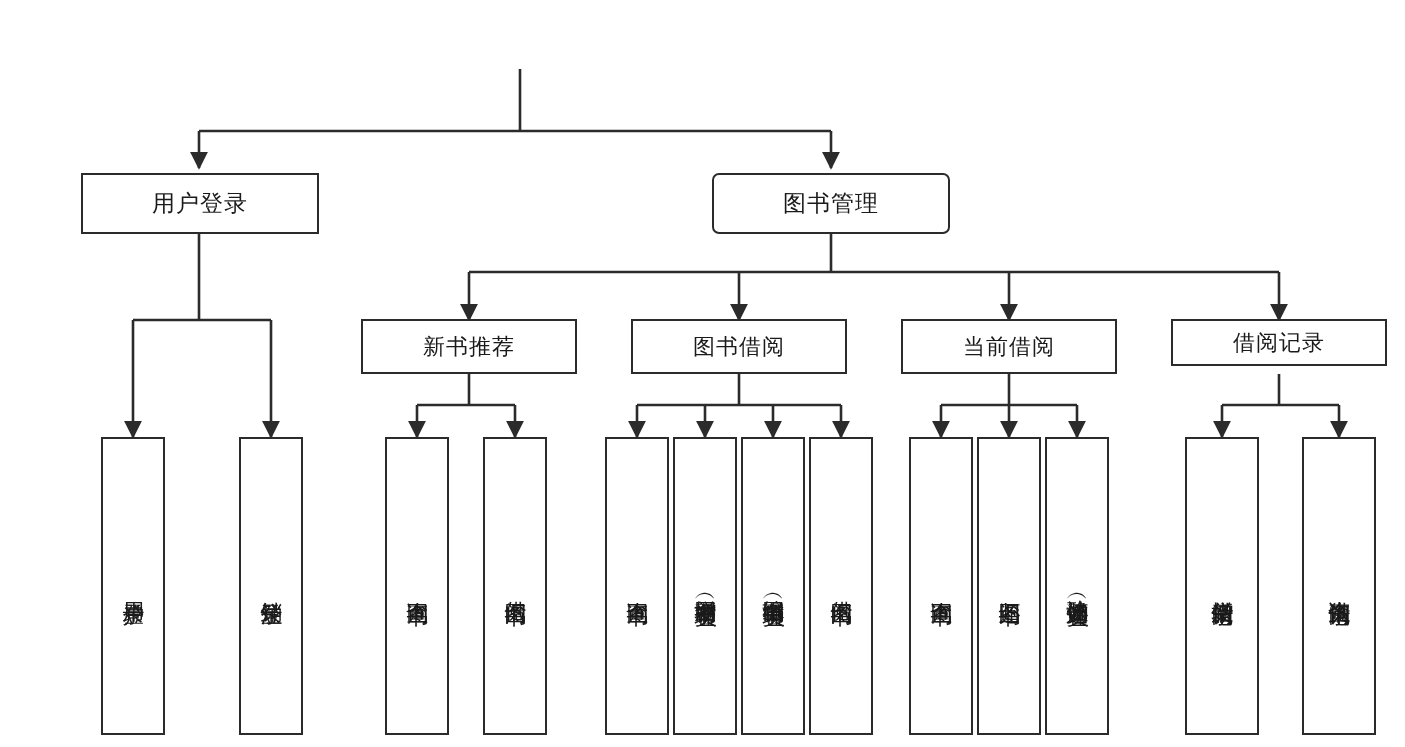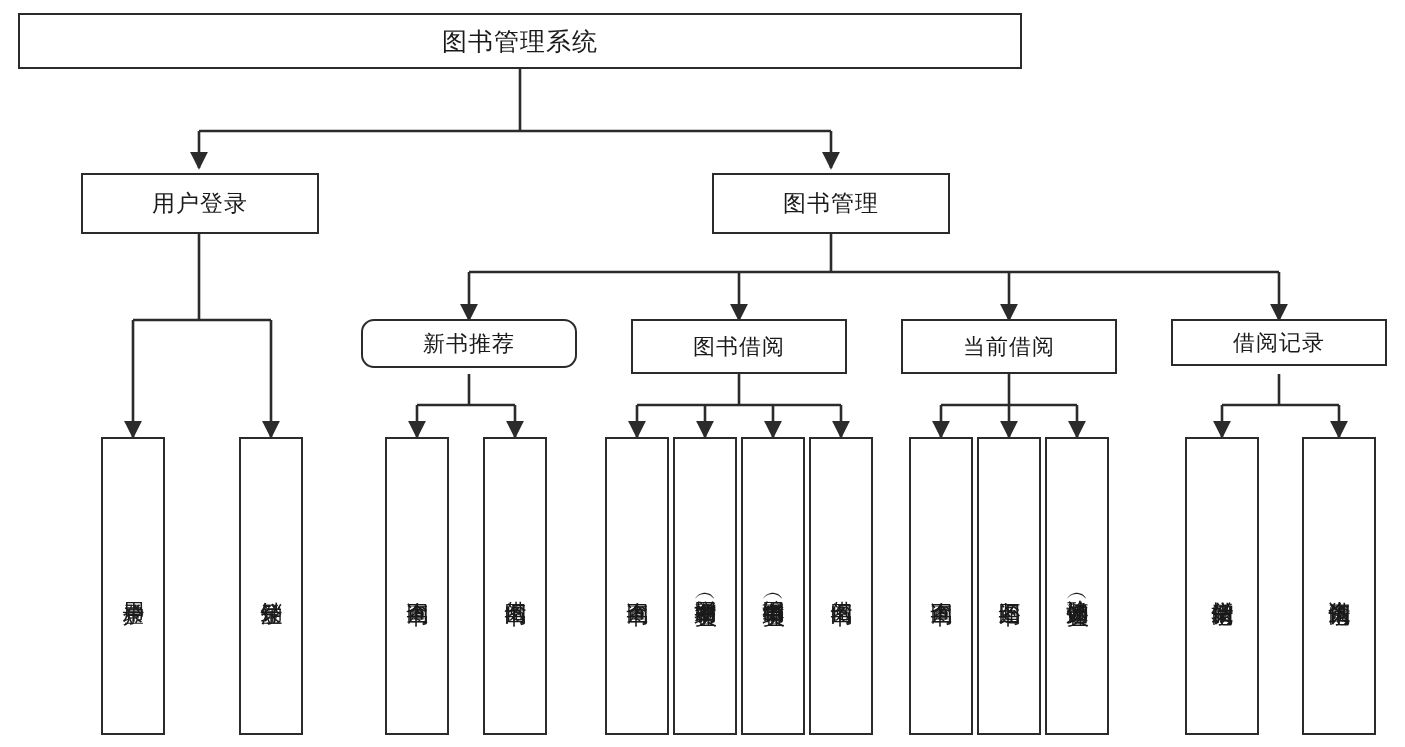--- a/index.html
+++ b/index.html
@@ -127,32 +127,29 @@
       <path d="M 1009 405 L 1009 437" marker-end="url(#arrow)"></path>
       <path d="M 1077 405 L 1077 437" marker-end="url(#arrow)"></path>
 
       <path d="M 1279 374 L 1279 405"></path>
       <path d="M 1222 405 L 1339 405"></path>
       <path d="M 1222 405 L 1222 437" marker-end="url(#arrow)"></path>
       <path d="M 1339 405 L 1339 437" marker-end="url(#arrow)"></path>
     </g>
   </svg>
 
-  <div class="node level-0" style="left:18px; top:13px; width:1004px; height:56px;">
-    <span class="label">图书管理系统</span>
-  </div>
 
   <div class="node level-1" style="left:81px; top:173px; width:238px; height:61px;">
     <span class="label">用户登录</span>
   </div>
-  <div class="node level-1" style="left:712px; top:173px; width:238px; height:61px;">
+  <div class="node level-1" style="left:712px; top:173px; width:238px; height:61px;border-radius:7px;">
     <span class="label">图书管理</span>
   </div>
 
-  <div class="node level-2" style="left:361px; top:319px; width:216px; height:49px;border-radius:13px;">
+  <div class="node level-2" style="left:361px; top:319px; width:216px; height:55px;">
     <span class="label">新书推荐</span>
   </div>
   <div class="node level-2" style="left:901px; top:319px; width:216px; height:55px;">
     <span class="label">当前借阅</span>
   </div>
   <div class="node level-2" style="left:631px; top:319px; width:216px; height:55px;">
     <span class="label">图书借阅</span>
   </div>
   <div class="node level-2" style="left:1171px; top:319px; width:216px; height:47px;">
     <span class="label">借阅记录</span>

